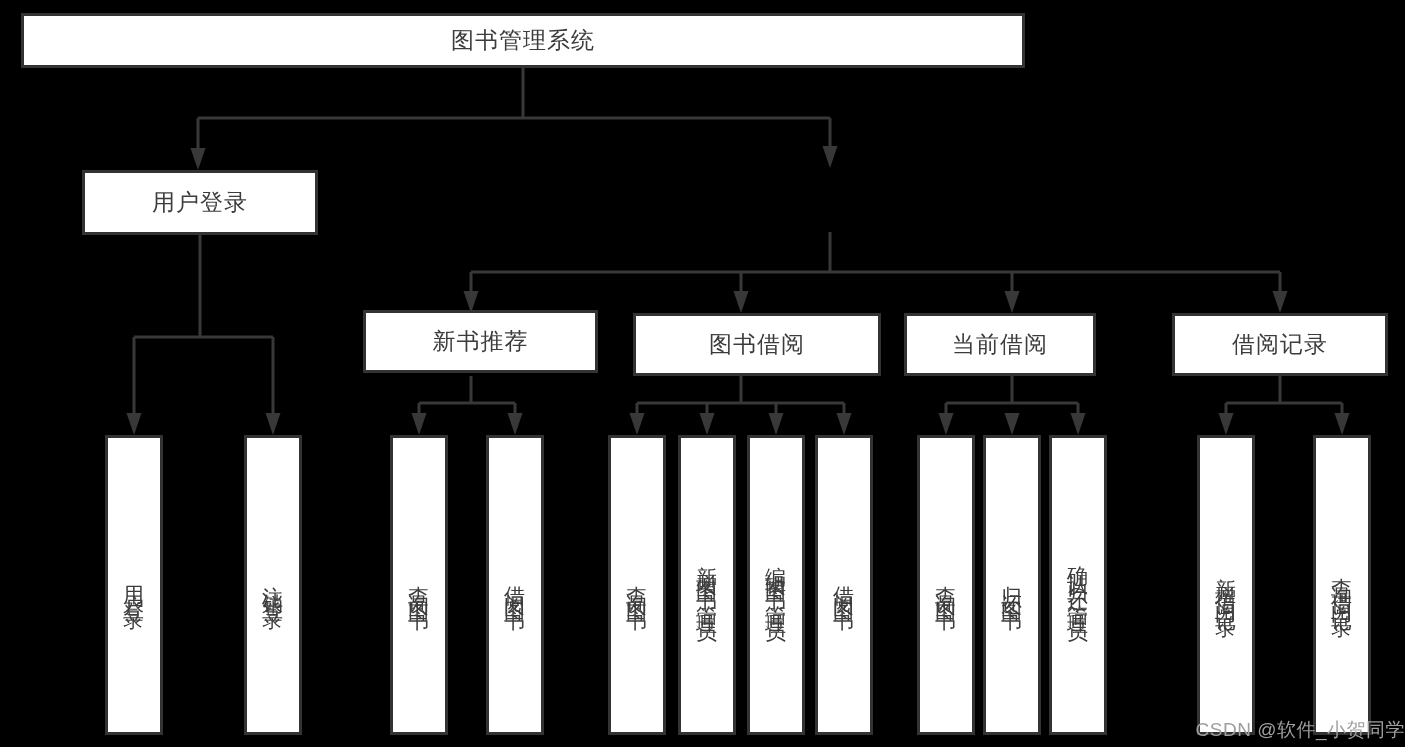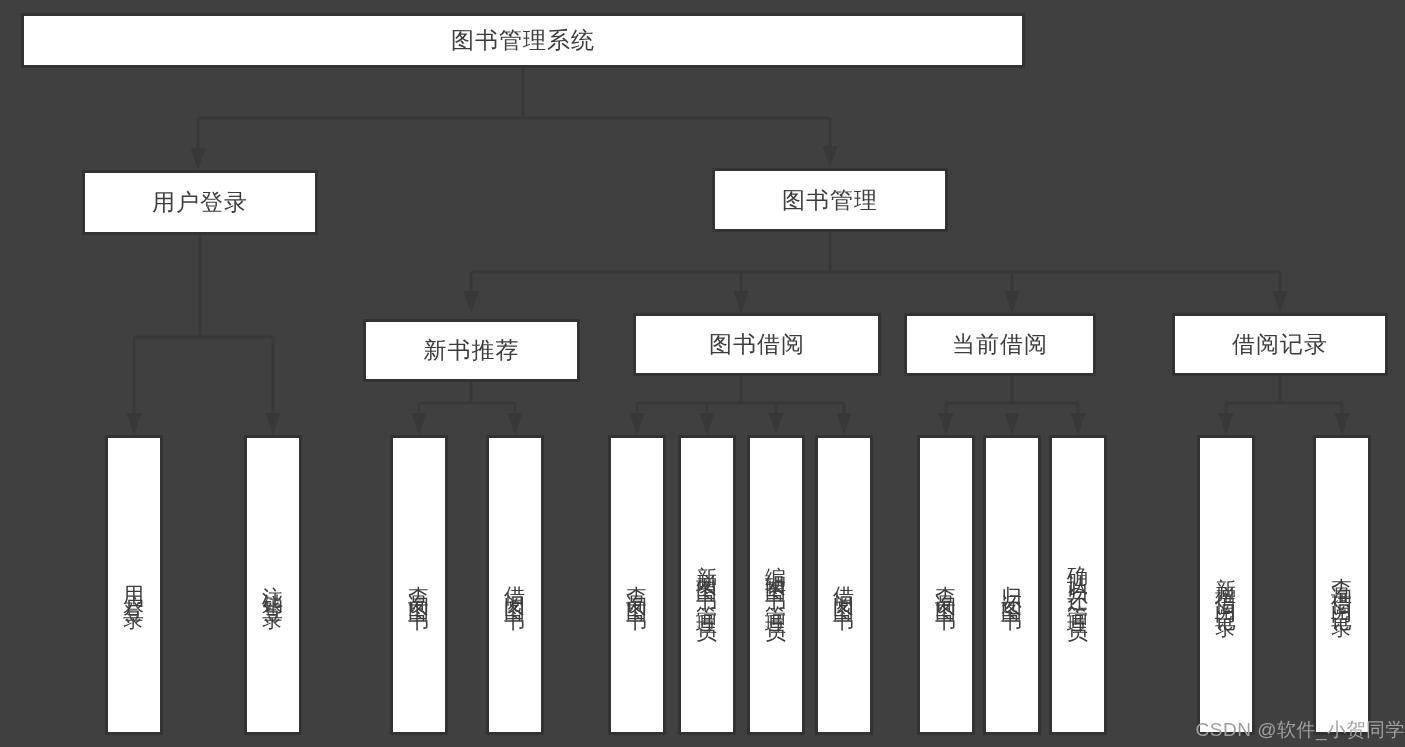--- a/index.html
+++ b/index.html
@@ -1,20 +1,20 @@
 <!DOCTYPE html>
 <html><head>
 <meta charset="utf-8">
 <style>
   html, body { margin: 0; padding: 0; background: #ffffff; }
   .canvas {
     position: relative;
     width: 1405px;
     height: 747px;
-    background: #404040;
+    background: #000000;
     font-family: "Liberation Sans", "DejaVu Sans", sans-serif;
     color: #3c3c3c;
     overflow: hidden;
   }
   .connector-layer {
     position: absolute;
     left: 0; top: 0;
     width: 1405px; height: 747px;
     z-index: 1;
   }
@@ -85,23 +85,22 @@
       <polygon points="1004.5,413 1019.5,413 1012,435"></polygon>
       <polygon points="1070.5,413 1085.5,413 1078,435"></polygon>
       <polygon points="1218.5,413 1233.5,413 1226,435"></polygon>
       <polygon points="1334.5,413 1349.5,413 1342,435"></polygon>
     </g>
   </svg>
 
   <div class="box hlabel" style="left:21px;top:13px;width:1004px;height:55px">图书管理系统</div>
 
   <div class="box hlabel" style="left:82px;top:170px;width:236px;height:65px">用户登录</div>
-  <div class="box hlabel" style="left:712px;top:168px;width:236px;height:64px">图书管理</div>
 
-  <div class="box hlabel" style="left:363px;top:319px;width:217px;height:63px">新书推荐</div>
+  <div class="box hlabel" style="left:363px;top:310px;width:235px;height:63px">新书推荐</div>
   <div class="box hlabel" style="left:633px;top:313px;width:248px;height:63px">图书借阅</div>
   <div class="box hlabel" style="left:904px;top:313px;width:192px;height:63px">当前借阅</div>
   <div class="box hlabel" style="left:1172px;top:313px;width:216px;height:63px">借阅记录</div>
 
   <div class="box" style="left:105px;top:435px;width:58px;height:300px">
     <span class="vtext">用户登录</span>
   </div>
   <div class="box" style="left:244px;top:435px;width:58px;height:300px">
     <span class="vtext">注销登录</span>
   </div>

